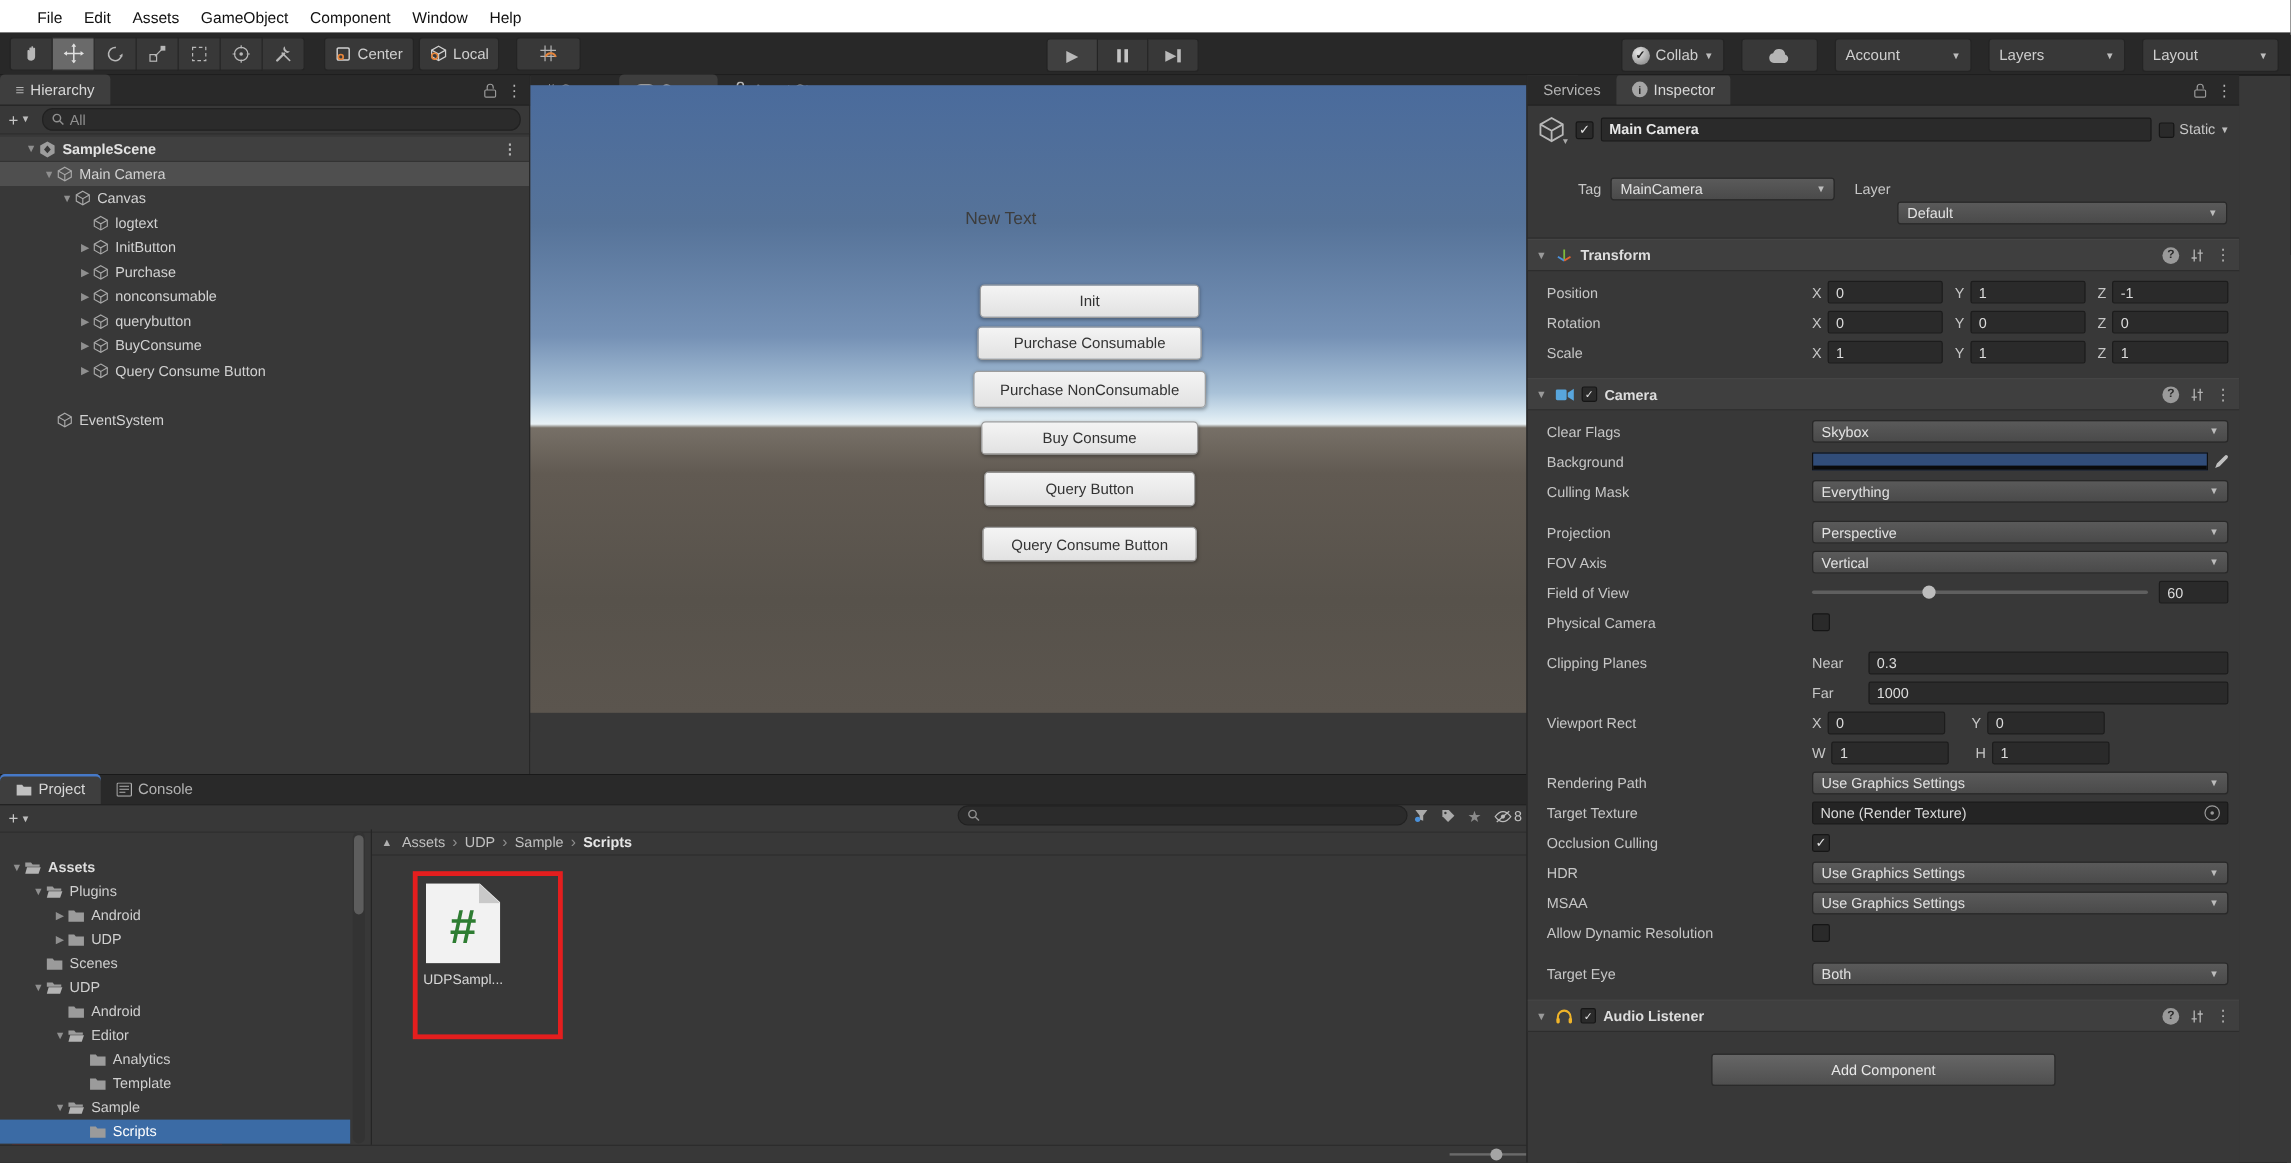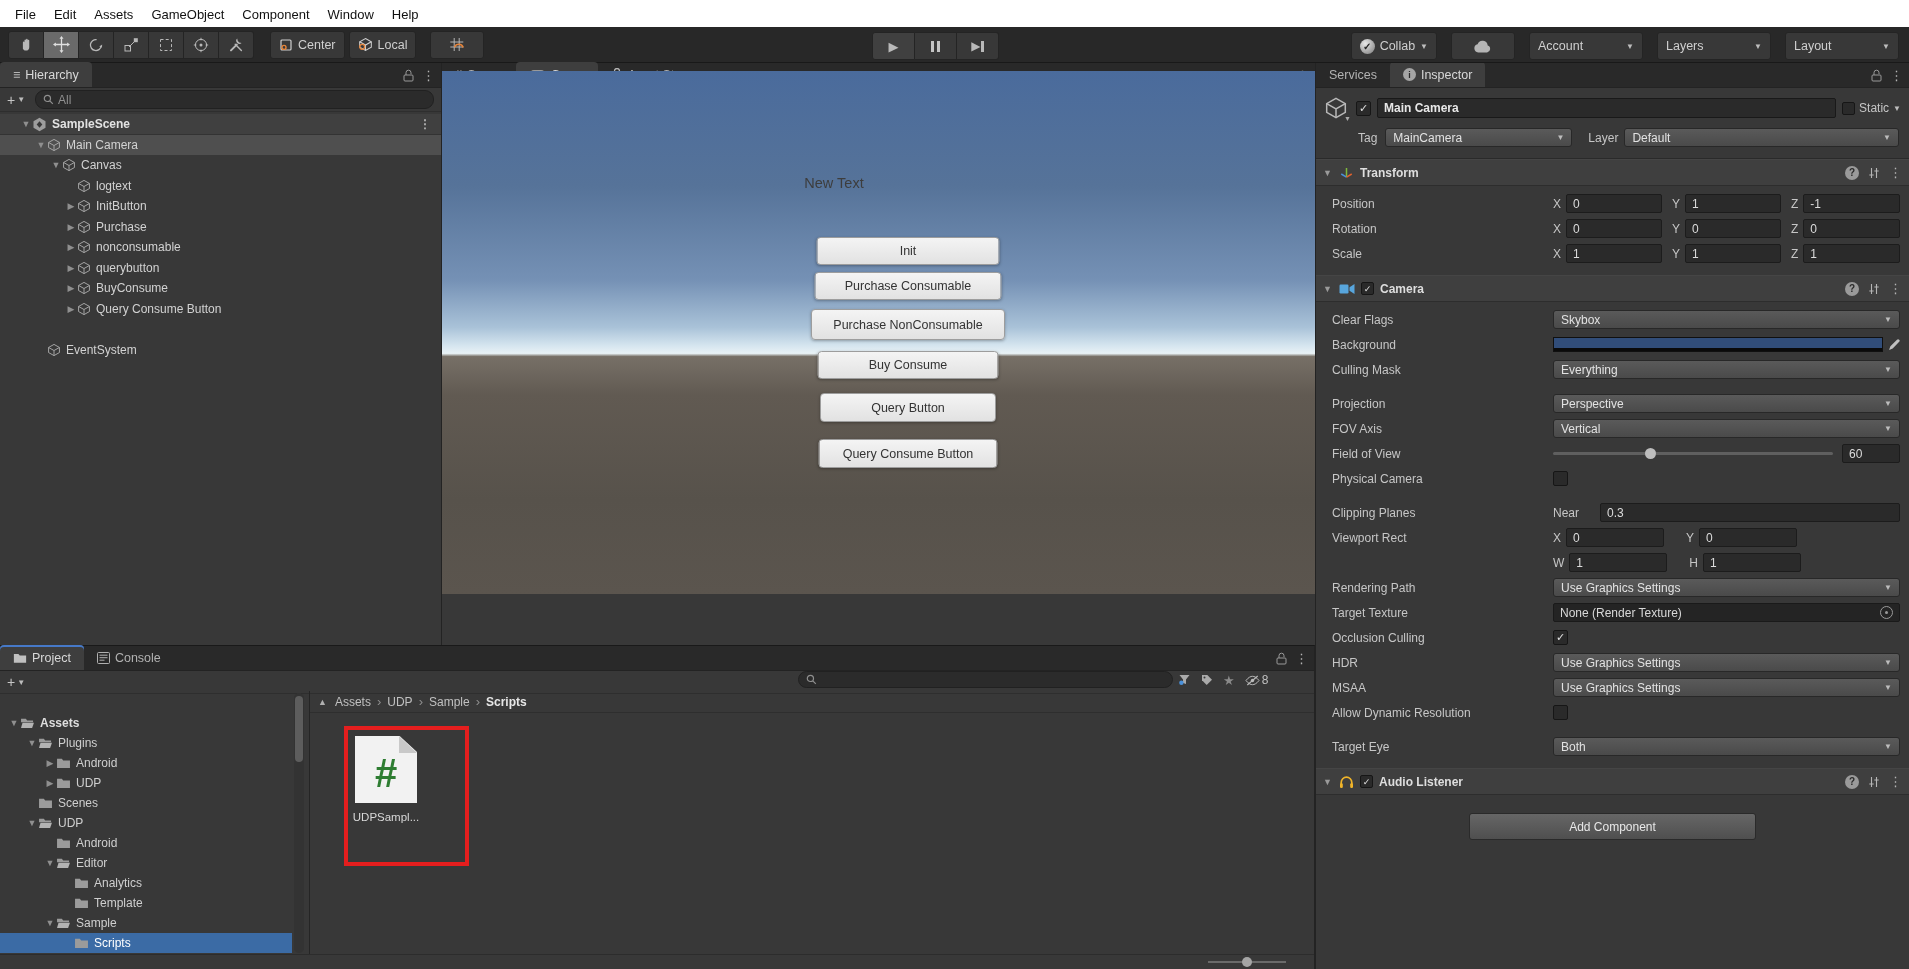--- a/index.html
+++ b/index.html
@@ -1,19 +1,19 @@
 <!DOCTYPE html>
 <html><head>
 <meta charset="utf-8">
 <style>
   html,body{margin:0;padding:0;background:#1e1e1e;font-family:"Liberation Sans",sans-serif;}
   #root{position:relative;width:1909px;height:969px;background:#383838;overflow:hidden;color:#cfcfcf;font-size:12px;-webkit-font-smoothing:antialiased;}
   svg{display:block;}
   
-  .menubar{position:absolute;left:0;top:0;width:100%;height:29px;background:#ffffff;display:flex;align-items:center;padding-left:6px;box-sizing:border-box;}
+  .menubar{position:absolute;left:0;top:0;width:100%;height:29px;background:#ffffff;display:flex;align-items:center;padding-left:22px;box-sizing:border-box;}
   .menu-item{color:#111;font-size:13px;padding:0 9px;height:100%;display:flex;align-items:center;cursor:default;}
   
   .toolbar{position:absolute;left:0;top:27px;width:100%;height:36px;background:#282828;border-bottom:1px solid #191919;box-sizing:border-box;display:flex;align-items:center;}
   .toolgroup{display:flex;margin-left:8px;}
   .toolbtn{width:34px;height:26px;background:#383838;border:1px solid #242424;border-left:none;display:flex;align-items:center;justify-content:center;}
   .toolbtn:first-child{border-left:1px solid #242424;border-radius:3px 0 0 3px;}
   .toolbtn:last-child{border-radius:0 3px 3px 0;}
   .toolbtn.active{background:#6a6a6a;}
   .tb-btn{height:26px;background:#383838;border:1px solid #242424;border-radius:3px;display:flex;align-items:center;justify-content:center;padding:0 8px;color:#cfcfcf;font-size:12.5px;gap:5px;}
   .playgroup{position:absolute;left:872px;top:5px;display:flex;}
@@ -84,35 +84,35 @@
   .csfile{position:relative;width:62px;height:67px;margin:0 auto;background:#f2f2f2;clip-path:polygon(0 0,72% 0,100% 24%,100% 100%,0 100%);display:flex;align-items:center;justify-content:center;}
   .csfile .hash{color:#2e7d32;font-size:40px;font-weight:bold;line-height:1;margin-top:6px;}
   .csfile .fold{position:absolute;right:0;top:0;width:18px;height:17px;background:#c9c9c9;clip-path:polygon(0 0,100% 100%,0 100%);}
   .filelabel{margin-top:8px;color:#d8d8d8;font-size:11.5px;}
   .redbox{position:absolute;border:4px solid #E41E1E;box-sizing:border-box;pointer-events:none;}
   .pbottom{position:absolute;left:0;bottom:0;right:0;height:14px;border-top:1px solid #2c2c2c;background:#383838;}
   .pzoom{position:absolute;right:28px;top:4px;width:78px;height:6px;}
   .pzoom .ztrack{position:absolute;left:0;top:2px;width:100%;height:2px;background:#6a6a6a;}
   .pzoom .zthumb{position:absolute;left:34px;top:-2px;width:10px;height:10px;border-radius:50%;background:#a5a5a5;}
   
-  .inspector{position:absolute;left:1315px;top:63px;width:594px;height:906px;background:#383838;border-left:1px solid #232323;box-sizing:border-box;overflow:hidden;}
+  .inspector{position:absolute;left:1272px;top:63px;width:594px;height:906px;background:#383838;border-left:1px solid #232323;box-sizing:border-box;overflow:hidden;}
   .ihdr{padding:8px 8px 11px 8px;border-bottom:1px solid #2a2a2a;}
   .ihdr-row1{display:flex;align-items:center;gap:6px;}
   .obj-icon{position:relative;width:26px;height:24px;flex:none;}
   .obj-icon .mini-caret{position:absolute;right:-1px;bottom:-2px;font-size:7px;color:#aaa;}
   .cb{width:15px;height:15px;background:#2a2a2a;border:1px solid #161616;border-radius:2px;display:flex;align-items:center;justify-content:center;color:#e2e2e2;font-size:11px;flex:none;box-sizing:border-box;}
   .cb.small{width:13px;height:13px;font-size:9px;}
   .namefield{flex:1;height:20px;background:#2a2a2a;border:1px solid #191919;border-radius:2px;display:flex;align-items:center;padding:0 6px;color:#e8e8e8;font-weight:bold;box-sizing:border-box;}
   .static-wrap{display:flex;align-items:center;gap:4px;color:#c6c6c6;}
   .ihdr-row2{display:flex;align-items:center;margin-top:8px;gap:6px;}
   .ihdr-row2 .flabel{color:#c6c6c6;}
   .dd{height:19px;background:linear-gradient(#5a5a5a,#4a4a4a);border:1px solid #282828;border-radius:3px;display:flex;align-items:center;padding:0 7px;color:#e2e2e2;box-sizing:border-box;gap:6px;}
   .dd .dd-caret{margin-left:auto;}
   .tagdd{width:187px;margin-left:2px;}
-  .layerdd{flex:1;margin-right:2px;}
+  .layerdd{flex:1;margin-right:2px;margin-top:40px;}
   .comp-header{height:25px;display:flex;align-items:center;background:#3f3f3f;border-bottom:1px solid #2d2d2d;border-top:1px solid #454545;padding:0 7px;gap:6px;}
   .comp-header .fold{font-size:9px;color:#9a9a9a;width:10px;}
   .comp-header .cname{font-weight:bold;color:#dedede;}
   .comp-header .hicons{margin-left:auto;display:flex;align-items:center;gap:9px;}
   .circle-q{width:14px;height:14px;border-radius:50%;background:#9a9a9a;color:#2b2b2b;font-size:10px;font-weight:bold;display:flex;align-items:center;justify-content:center;}
   .circle-i{width:13px;height:13px;border-radius:50%;background:#a5a5a5;color:#2b2b2b;font-size:9px;font-weight:bold;display:flex;align-items:center;justify-content:center;font-style:normal;}
   .comp-body{padding:5px 0 9px 0;}
   .irow{display:flex;align-items:center;height:25px;padding-right:9px;box-sizing:border-box;}
   .irow.gap{margin-top:9px;}
   .ilabel{width:237px;padding-left:16px;color:#c6c6c6;flex:none;white-space:nowrap;box-sizing:border-box;}
@@ -916,20 +916,27 @@
             </div>
           </div>
           <div class="irow gap">
             <div class="ilabel">Clipping Planes</div>
             <div class="ival">
               <span class="axisl" style="width:42px;">Near</span>
               <div class="nf flex">0.3</div>
             </div>
           </div>
           <div class="irow">
+            <div class="ilabel"></div>
+            <div class="ival">
+              <span class="axisl" style="width:42px;">Far</span>
+              <div class="nf flex">1000</div>
+            </div>
+          </div>
+          <div class="irow">
             <div class="ilabel">Viewport Rect</div>
             <div class="ival">
               <span class="axisl" style="">X</span>
               <div class="nf" style="width:98px;">0</div>
               <span class="axisl" style="margin-left:22px;">Y</span>
               <div class="nf" style="width:98px;">0</div>
             </div>
           </div>
           <div class="irow">
             <div class="ilabel"></div>

